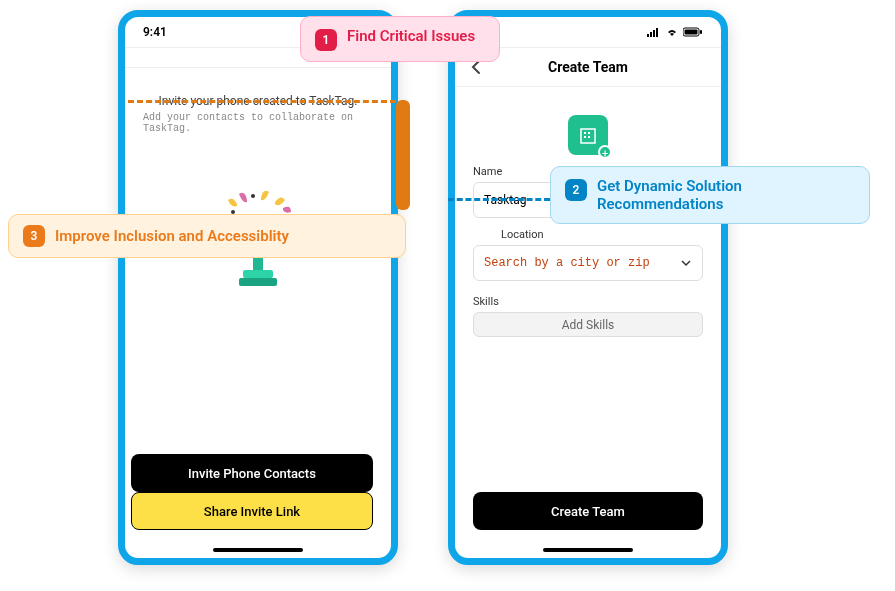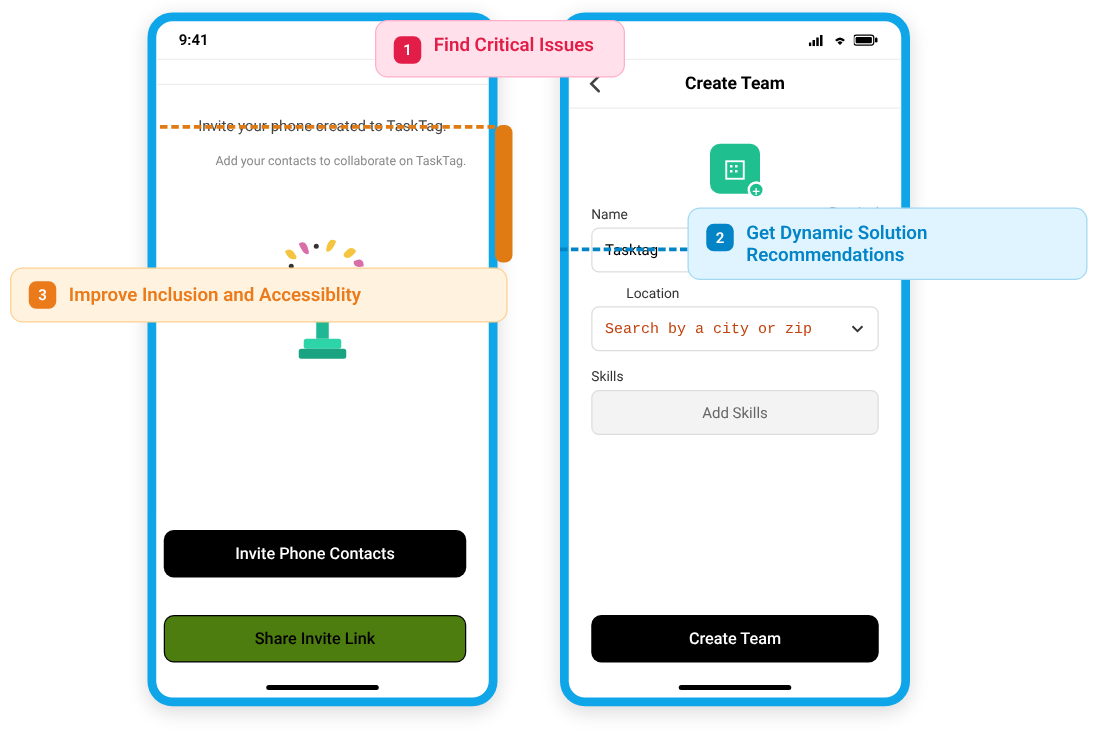--- a/index.html
+++ b/index.html
@@ -70,50 +70,50 @@
     margin-top: 18px;
   }
   .acc-sub {
     font-size: 12px;
     text-align: center;
     color: #444;
     margin-top: 8px;
   }
   .acc-sub2 {
     font-size: 10px;
-    text-align: right;
+    text-align: left;
     color: #888;
-    margin-top: 16px;
+    margin-top: 4px;
+    font-family: Liberation Mono, monospace;
   }
   .trophy-wrap {
     display: flex;
     justify-content: center;
     margin-top: 52px;
   }
   .btn {
     width: 100%;
     height: 38px;
     border-radius: 8px;
     font-size: 13px;
     font-weight: 500;
     display: flex;
     align-items: center;
     justify-content: center;
     cursor: pointer;
   }
   .btn.dark { background: #000; color: #fff; }
-  .btn.light { background: #4d7c0f; color: #000; border: 1.5px solid #000; margin-top: 20px; }
+  .btn.light { background: #fde047; color: #000; border: 1.5px solid #000; }
   .left-bottom-btns {
     position: absolute;
     bottom: 28px;
     left: 6px;
     right: 18px;
     display: flex;
     flex-direction: column;
-    gap: 10px;
   }
   .home-indicator {
     position: absolute;
     bottom: 6px;
     left: 50%;
     transform: translateX(-50%);
     width: 90px;
     height: 4px;
     background: #000;
     border-radius: 3px;
@@ -157,21 +157,21 @@
     font-size: 12px;
     margin-top: 4px;
     background: #fff;
     display: flex;
     align-items: center;
     justify-content: space-between;
   }
   .input-box.placeholder { color: #c2410c; font-family: Liberation Mono, monospace; }
   .add-skills-btn {
     width: 100%;
-    height: 36px;
+    height: 25px;
     background: #f3f3f3;
     border: 1px solid #ddd;
     border-radius: 6px;
     text-align: center;
     font-size: 12px;
     color: #666;
     margin-top: 4px;
     display: flex;
     align-items: center;
     justify-content: center;

